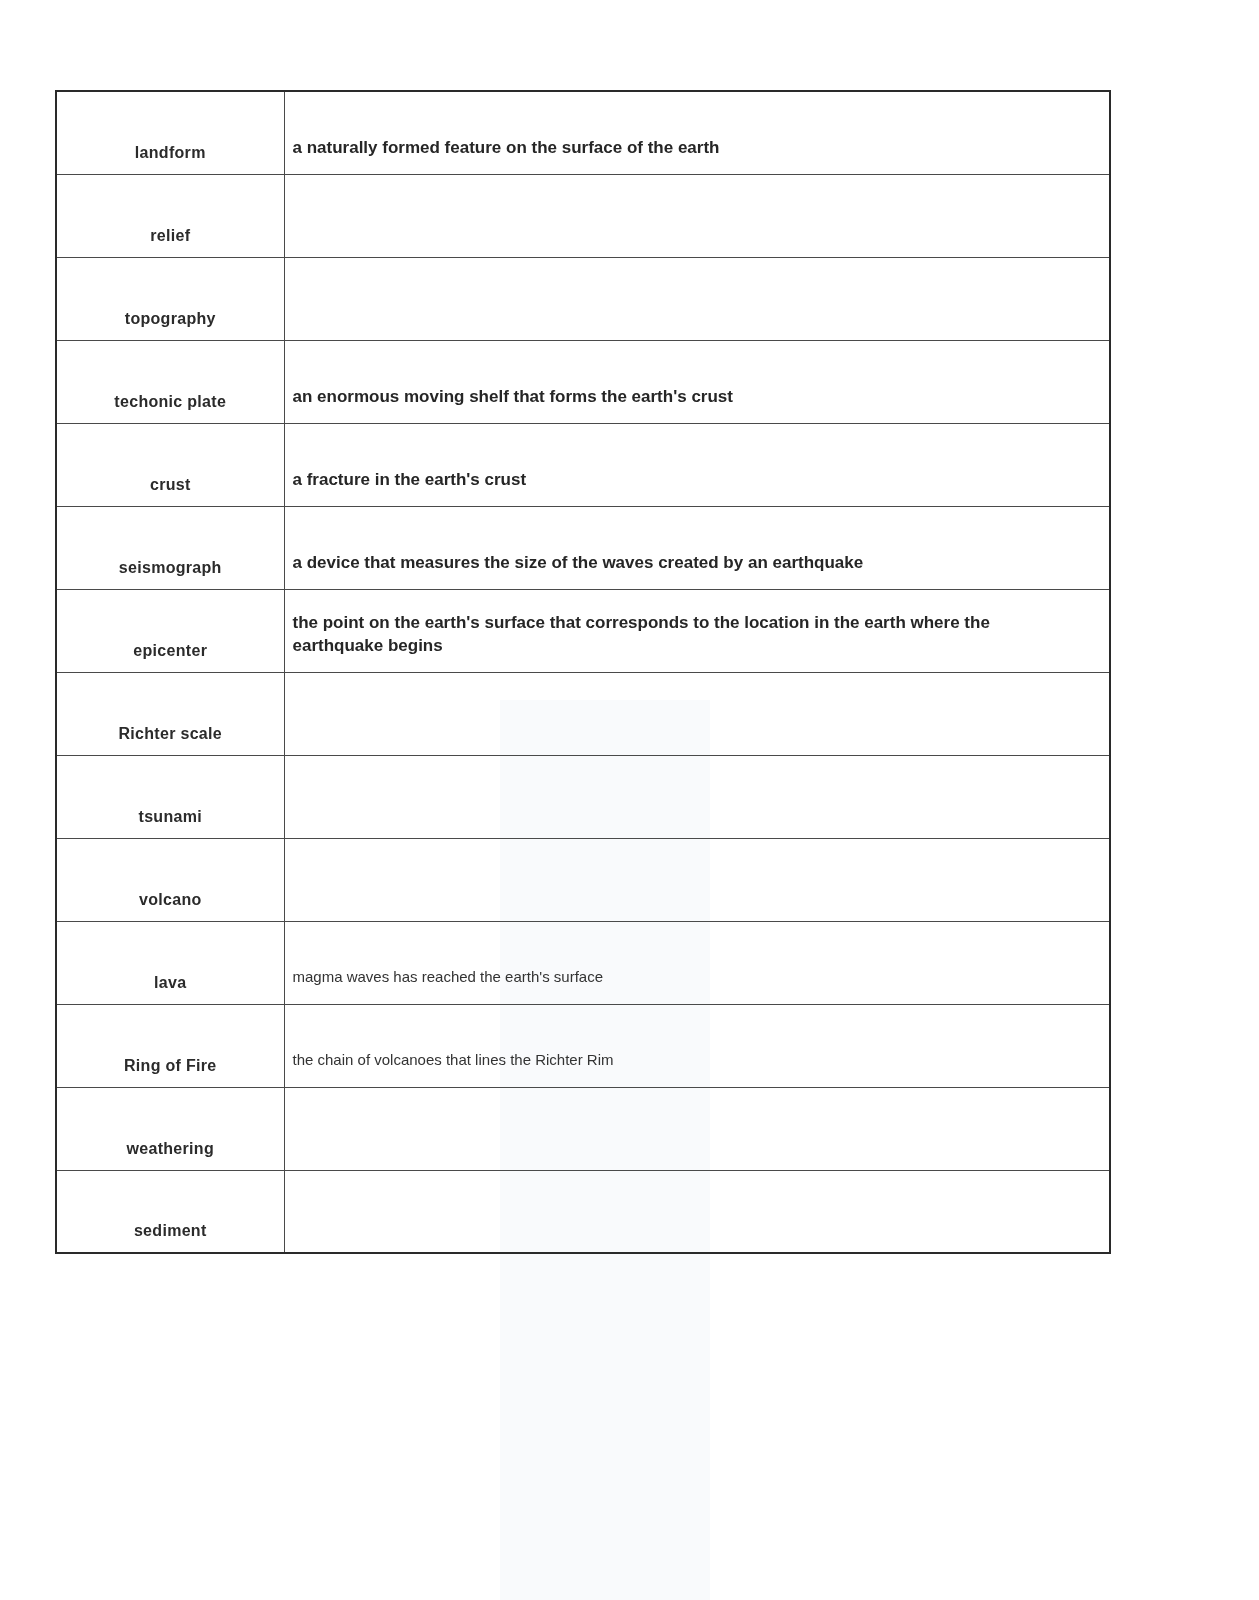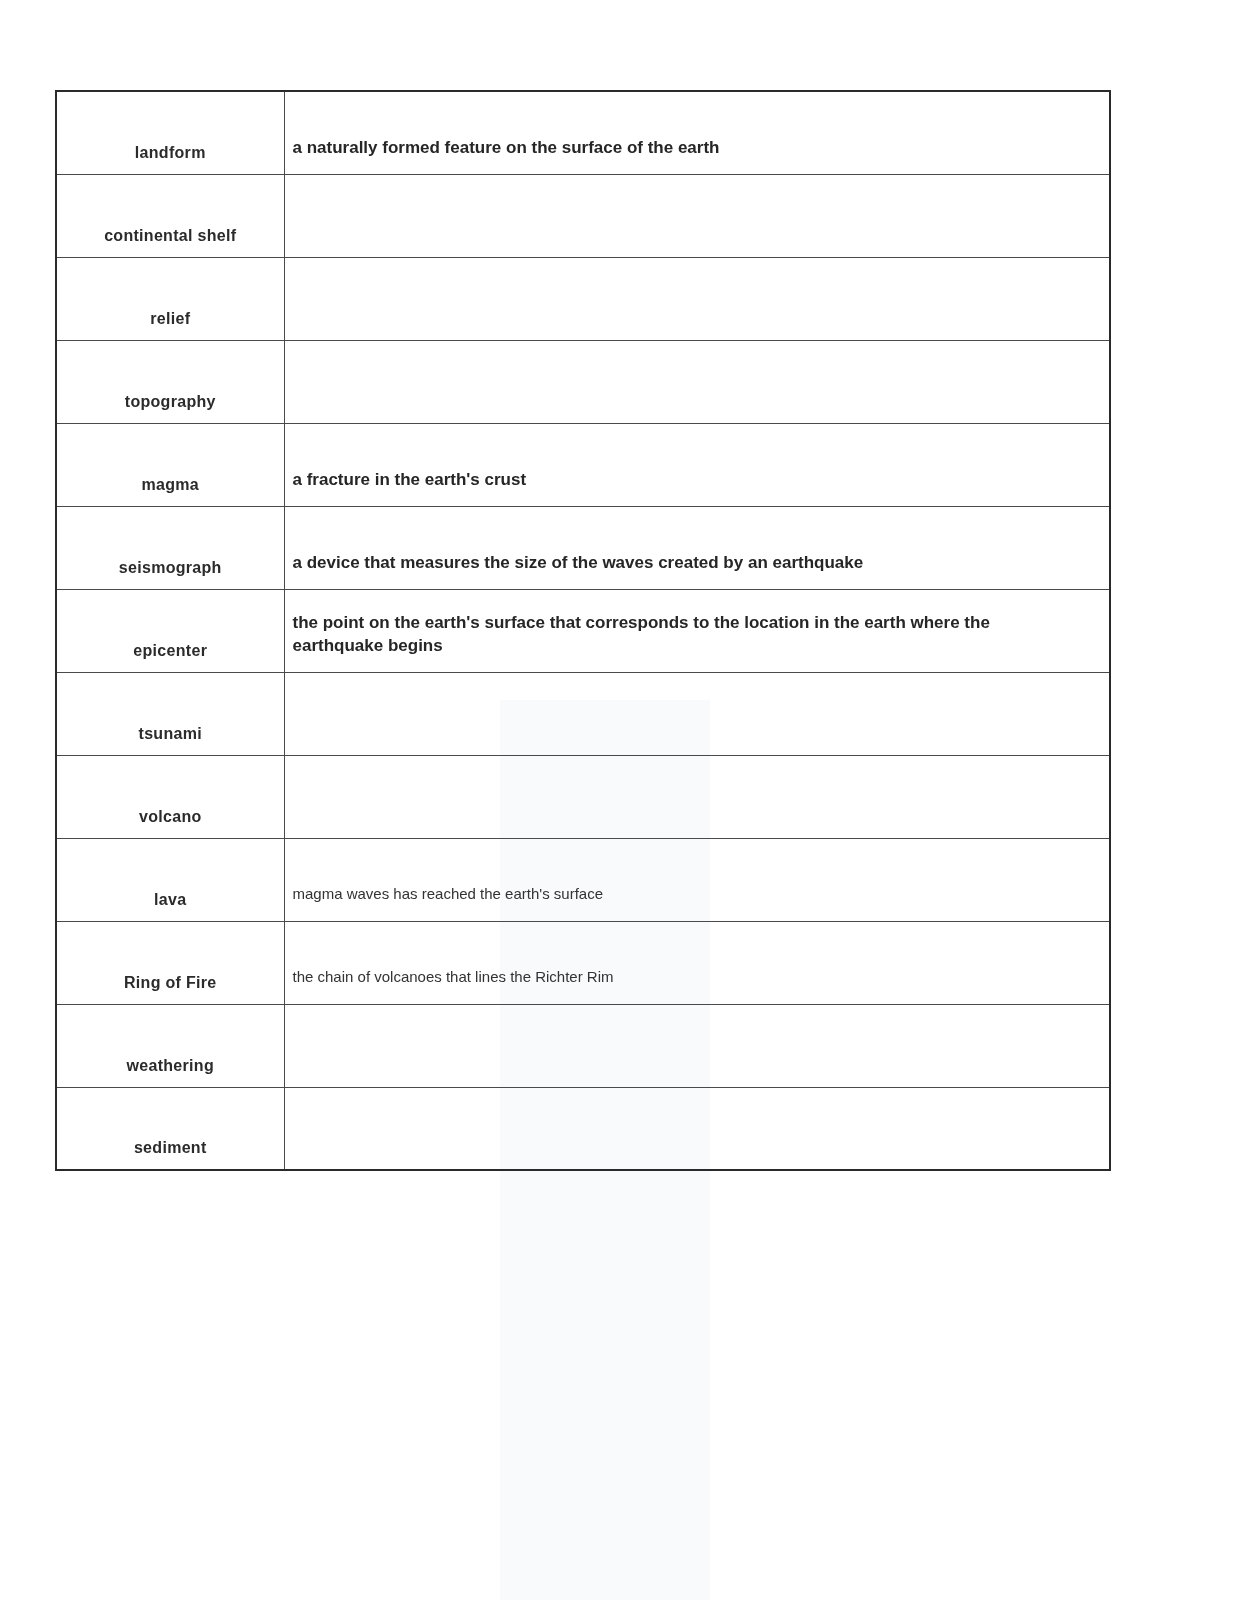--- a/index.html
+++ b/index.html
@@ -87,52 +87,56 @@
 
   <div class="scan-band"></div>
 
   <table class="vocab">
     <tbody>
   <tr>
     <td class="term">landform</td>
     <td class="definition">a naturally formed feature on the surface of the earth</td>
   </tr>
 
-  <tr>
-    <td class="term">continental shelf</td>
-    <td class="definition empty"></td>
-  </tr>
 
   <tr>
     <td class="term">relief</td>
     <td class="definition empty"></td>
   </tr>
 
   <tr>
     <td class="term">topography</td>
     <td class="definition empty"></td>
   </tr>
 
+  <tr>
+    <td class="term">techonic plate</td>
+    <td class="definition">an enormous moving shelf that forms the earth's crust</td>
+  </tr>
 
   <tr>
-    <td class="term">magma</td>
+    <td class="term">crust</td>
     <td class="definition">a fracture in the earth's crust</td>
   </tr>
 
 
   <tr>
     <td class="term">seismograph</td>
     <td class="definition">a device that measures the size of the waves created by an earthquake</td>
   </tr>
 
   <tr>
     <td class="term">epicenter</td>
     <td class="definition">the point on the earth's surface that corresponds to the location in the earth where the earthquake begins</td>
   </tr>
 
+  <tr>
+    <td class="term">Richter scale</td>
+    <td class="definition empty"></td>
+  </tr>
 
   <tr>
     <td class="term">tsunami</td>
     <td class="definition empty"></td>
   </tr>
 
   <tr>
     <td class="term">volcano</td>
     <td class="definition empty"></td>
   </tr>

